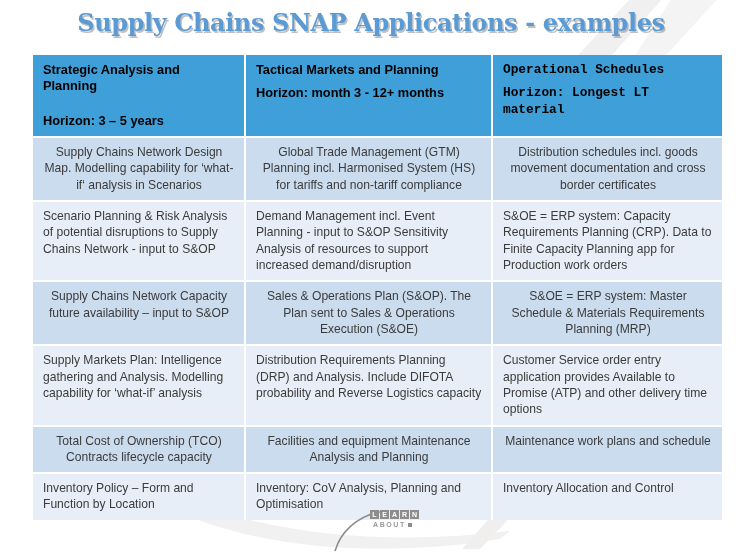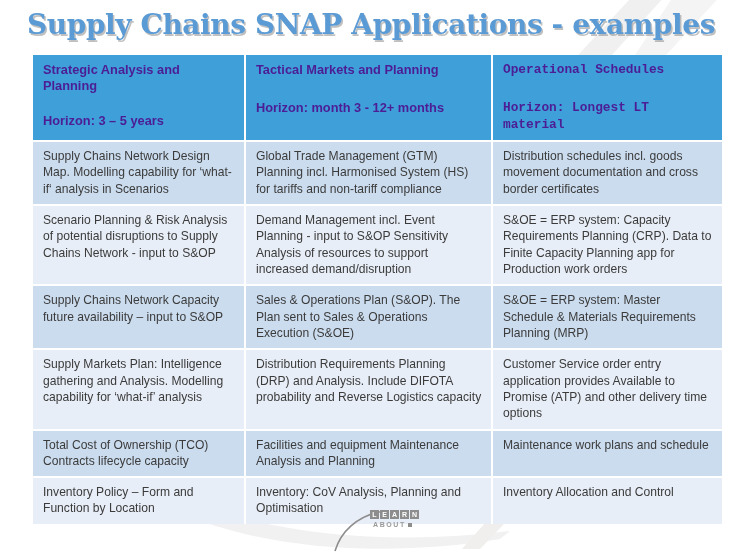--- a/index.html
+++ b/index.html
@@ -38,21 +38,21 @@
   
   .title {
     position: absolute;
     top: 8px;
     left: 0;
     width: 742px;
     text-align: center;
     z-index: 2;
     font-family: "DejaVu Serif", "Liberation Serif", serif;
     font-weight: bold;
-    font-size: 28px;
+    font-size: 24px;
     letter-spacing: -0.4px;
     color: #5b9bd5;
     text-shadow: 1.5px 1.5px 0 rgba(140,140,140,0.55);
     white-space: nowrap;
   }
 
   
   .table-wrap {
     position: absolute;
     left: 33px;
@@ -65,48 +65,48 @@
     table-layout: fixed;
     width: 689px;
     border-spacing: 0;
   }
   table.snap col.c1 { width: 212px; }
   table.snap col.c2 { width: 247px; }
   table.snap col.c3 { width: 230px; }
 
   table.snap th {
     background: #3f9fd8;
-    color: #4c1d95;
+    color: #000000;
     text-align: left;
     vertical-align: top;
     font-size: 12.8px;
     font-weight: bold;
     line-height: 1.28;
     padding: 7px 8px 7px 10px;
     border-right: 2px solid #ffffff;
     border-bottom: 2px solid #ffffff;
   }
   table.snap th:last-child { border-right: none; font-family: Liberation Mono, monospace; }
   .hdr-title { display: block; }
   .hdr-horizon {
     display: block;
-    margin-top: 22px;
+    margin-top: 7px;
   }
 
   table.snap td {
     vertical-align: top;
     font-size: 12.1px;
     line-height: 1.35;
     color: #3b3b3b;
     padding: 6px 9px 7px 10px;
     border-right: 2px solid #ffffff;
     border-bottom: 2px solid #ffffff;
   }
   table.snap td:last-child { border-right: none; margin-left: 24px; }
-  table.snap tr.odd td  { background: #cbdcee; }
+  table.snap tr.odd td  { background: #cbdcee; text-align: center; }
   table.snap tr.even td { background: #e8eef7; }
   table.snap tr:last-child td { border-bottom: none; }
 
   
   .logo {
     position: absolute;
     left: 329px;
     top: 509px;
     width: 115px;
     height: 46px;

